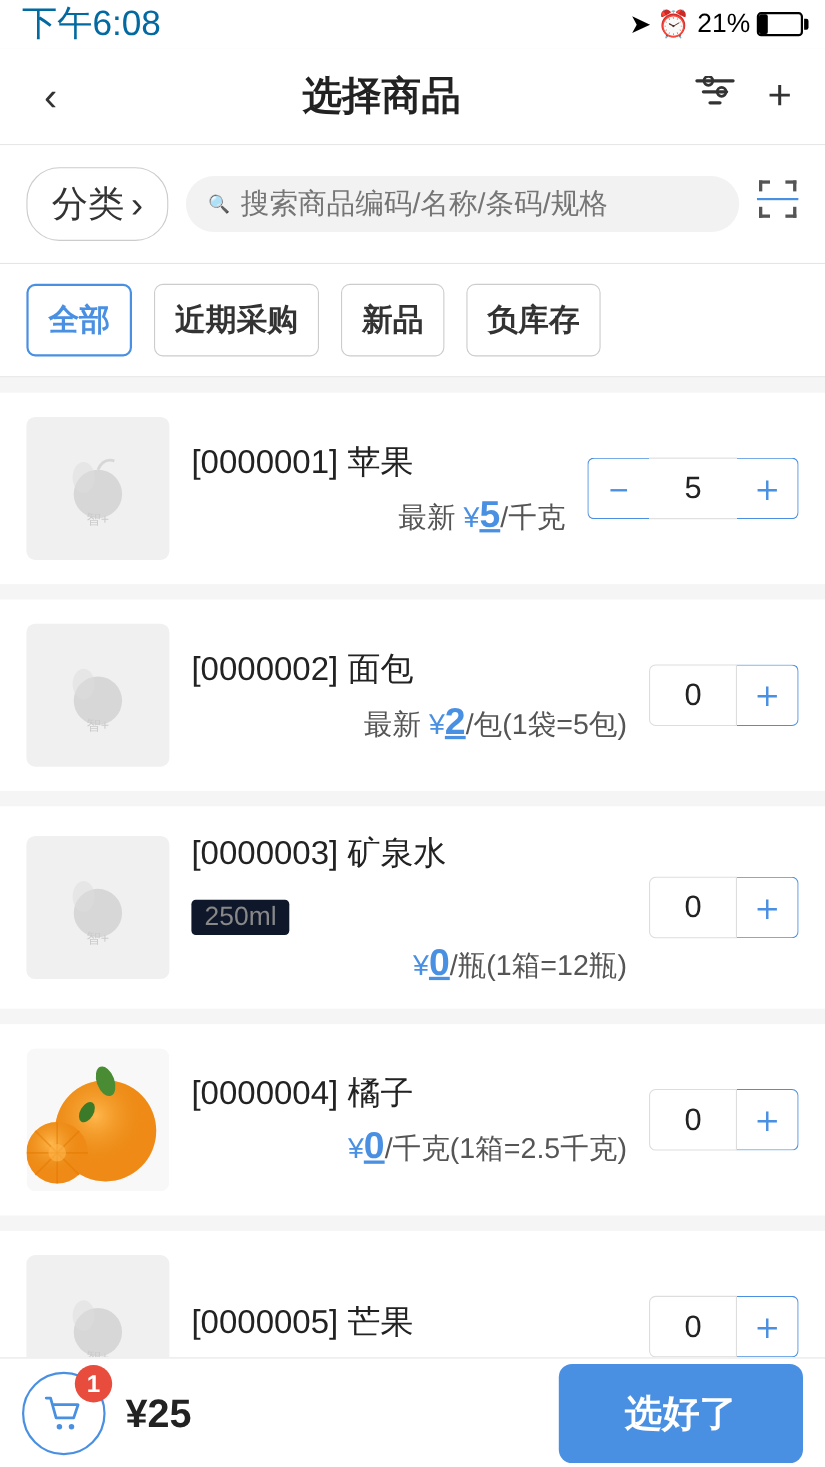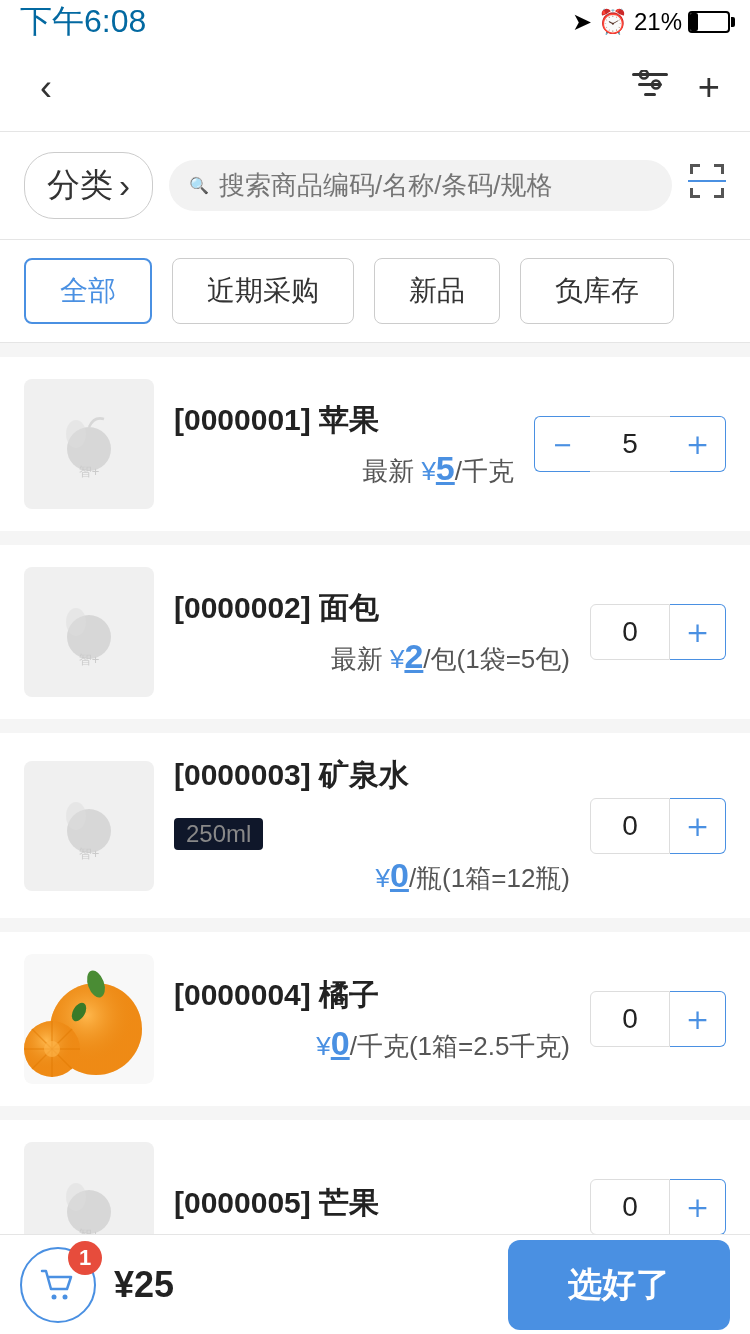--- a/index.html
+++ b/index.html
@@ -116,27 +116,28 @@
 
     
     .tabs-bar {
       background: #fff;
       display: flex;
       padding: 18px 24px;
       gap: 20px;
       border-bottom: 1px solid #e5e5e5;
     }
     .tab-btn {
-      padding: 12px 34px;
+      padding: 12px 18px;
       border-radius: 8px;
       font-size: 28px;
       border: 1.5px solid #ccc;
       background: #fff;
       color: #333;
       cursor: pointer;
+      font-weight: bold;
     }
     .tab-btn.active {
       border: 2px solid #4a90e2;
       color: #4a90e2;
       background: #fff;
     }
 
     
     .product-list {
       padding: 0;
@@ -165,21 +166,21 @@
       height: 80px;
       opacity: 0.35;
     }
     .product-info {
       flex: 1;
       min-width: 0;
     }
     .product-name {
       font-size: 30px;
       color: #222;
-      font-weight: 700;
+      font-weight: 400;
       margin-bottom: 8px;
     }
     .product-spec {
       font-size: 24px;
       color: #888;
       background: #0f172a;
       display: inline-block;
       padding: 2px 12px;
       border-radius: 4px;
       margin-bottom: 6px;
@@ -326,20 +327,21 @@
     <span>⏰</span>
     <span>21%</span>
     <div class="battery-icon">
       <div class="battery-fill"></div>
     </div>
   </div>
 </div>
 
 <div class="nav-bar">
   <div class="nav-back">‹</div>
+  <div class="nav-title">选择商品</div>
   <div class="nav-actions">
     <div class="nav-filter-icon">
       <svg width="36" height="30" viewBox="0 0 36 30">
         <rect x="0" y="3" width="36" height="3" rx="1.5" fill="#333"></rect>
         <rect x="6" y="13" width="24" height="3" rx="1.5" fill="#333"></rect>
         <rect x="12" y="23" width="12" height="3" rx="1.5" fill="#333"></rect>
         <circle cx="12" cy="4.5" r="4" fill="none" stroke="#333" stroke-width="2.5"></circle>
         <circle cx="24" cy="14.5" r="4" fill="none" stroke="#333" stroke-width="2.5"></circle>
       </svg>
     </div>

